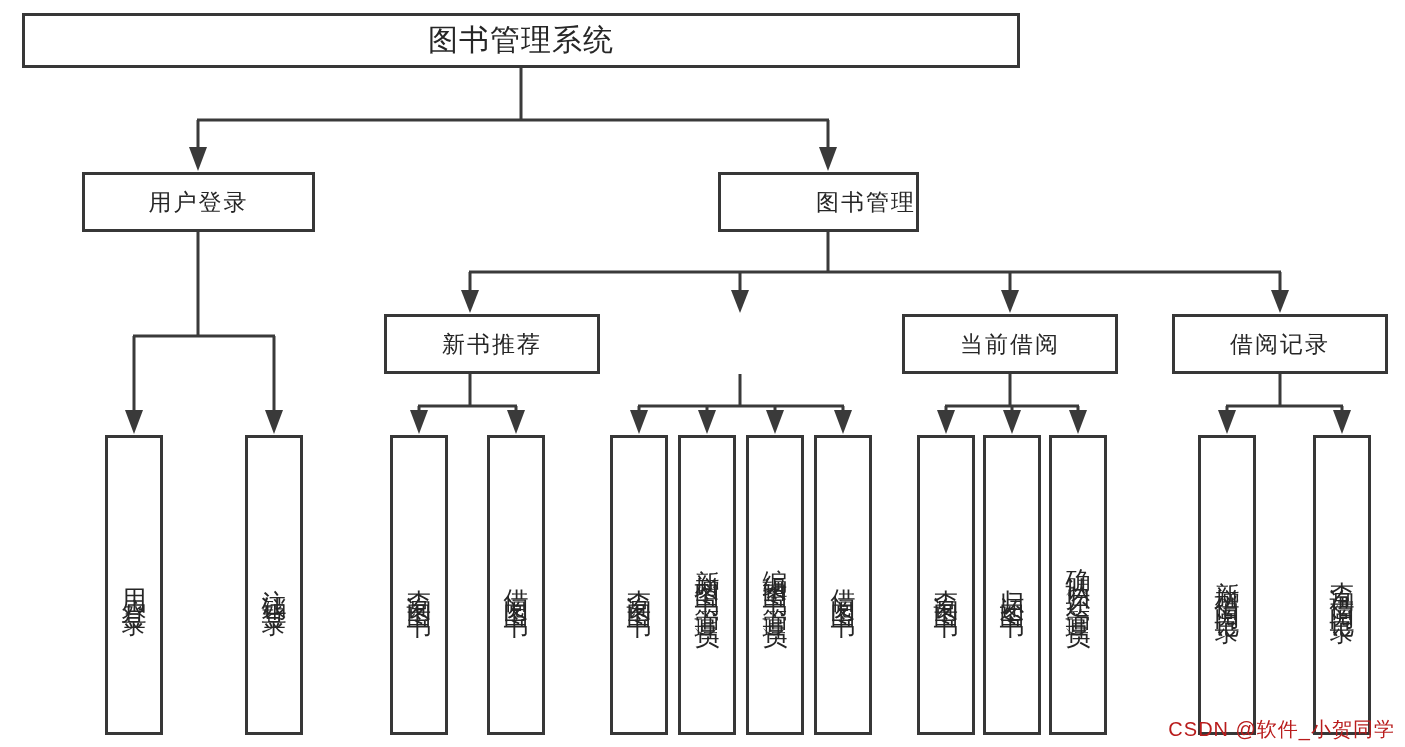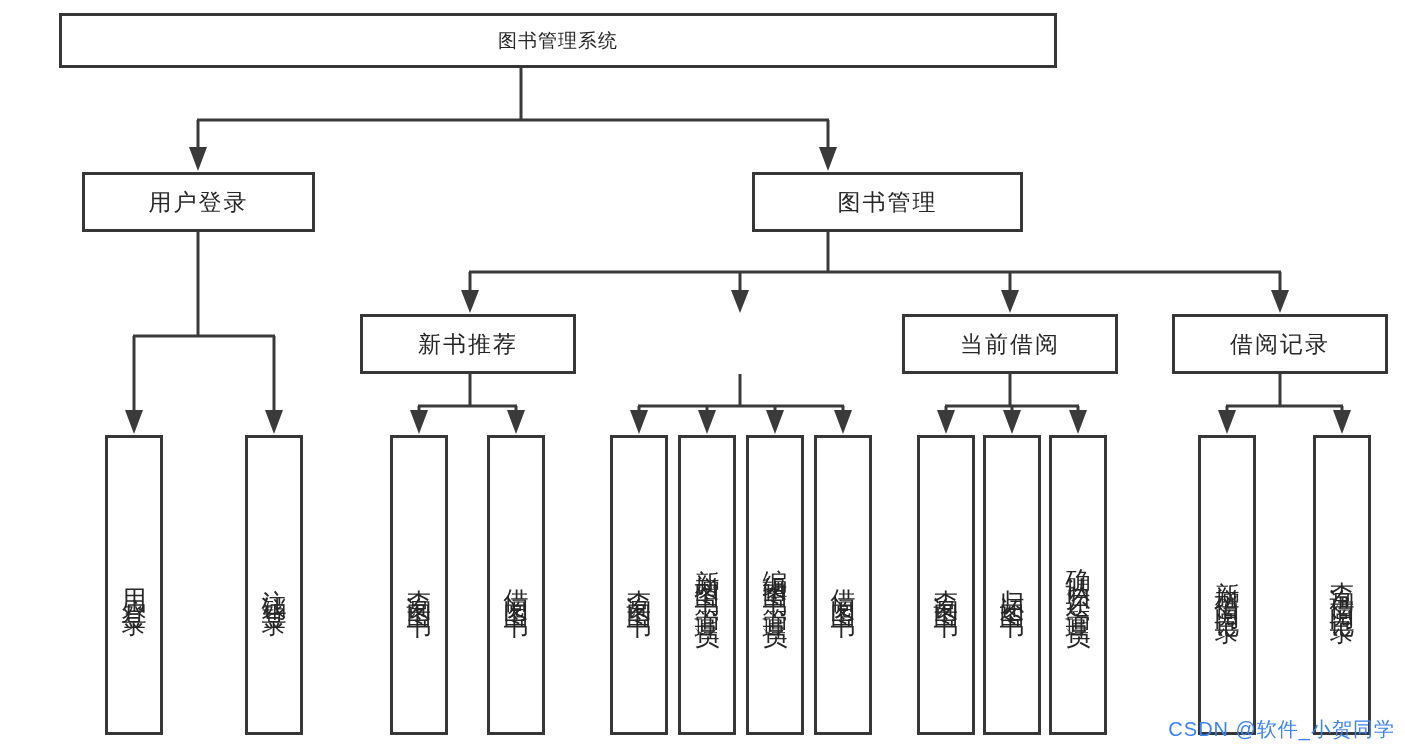--- a/index.html
+++ b/index.html
@@ -25,23 +25,22 @@
     border: 3px solid #373737;
     display: flex;
     align-items: center;
     justify-content: center;
     color: #262626;
     z-index: 2;
   }
   .node.root {
     left: 22px; top: 13px;
     width: 998px; height: 55px;
-    font-size: 19px;
+    font-size: 30px;
     letter-spacing: 1px;
-    margin-left: 37px;
   }
   .node.branch {
     height: 60px;
     font-size: 23px;
     letter-spacing: 2px;
   }
   .node.leaf {
     top: 435px;
     width: 58px; height: 300px;
   }
@@ -49,24 +48,24 @@
     writing-mode: vertical-rl;
     text-orientation: mixed;
     font-size: 25px;
     letter-spacing: 8px;
     line-height: 1;
     white-space: nowrap;
     color: #262626;
   }
   
   #n-user-login   { left: 82px;  top: 172px; width: 233px; }
-  #n-book-mgmt    { left: 752px; top: 172px; width: 271px; }
+  #n-book-mgmt    { left: 718px; top: 172px; width: 201px; justify-content: flex-end; }
   
   .node.lvl3 { top: 314px; width: 216px; }
-  #n-new-book-rec   { left: 360px;  }
+  #n-new-book-rec   { left: 384px;  }
   #n-book-borrow    { left: 632px;  }
   #n-current-borrow { left: 902px; align-items: center;  }
   #n-borrow-record  { left: 1172px; }
   
   #l-user-login      { left: 105px;  }
   #l-logout          { left: 245px;  }
   #l-query-book-a    { left: 390px;  }
   #l-borrow-book-a   { left: 487px;  }
   #l-query-book-b    { left: 610px;  }
   #l-add-book        { left: 678px;  }
@@ -74,21 +73,21 @@
   #l-borrow-book-b   { left: 814px;  }
   #l-query-book-c    { left: 917px;  }
   #l-return-book     { left: 983px;  }
   #l-confirm-return  { left: 1049px; }
   #l-add-record      { left: 1198px; }
   #l-query-record    { left: 1313px; }
   .watermark {
     position: absolute;
     right: 10px; bottom: 4px;
     font-size: 20px;
-    color: #3b82f6;
+    color: #b91c1c;
     z-index: 3;
     letter-spacing: 1px;
   }
 </style>
 </head>
 <body>
 
 <div class="canvas">
 
   <svg class="connectors" viewBox="0 0 1405 747" xmlns="http://www.w3.org/2000/svg">

